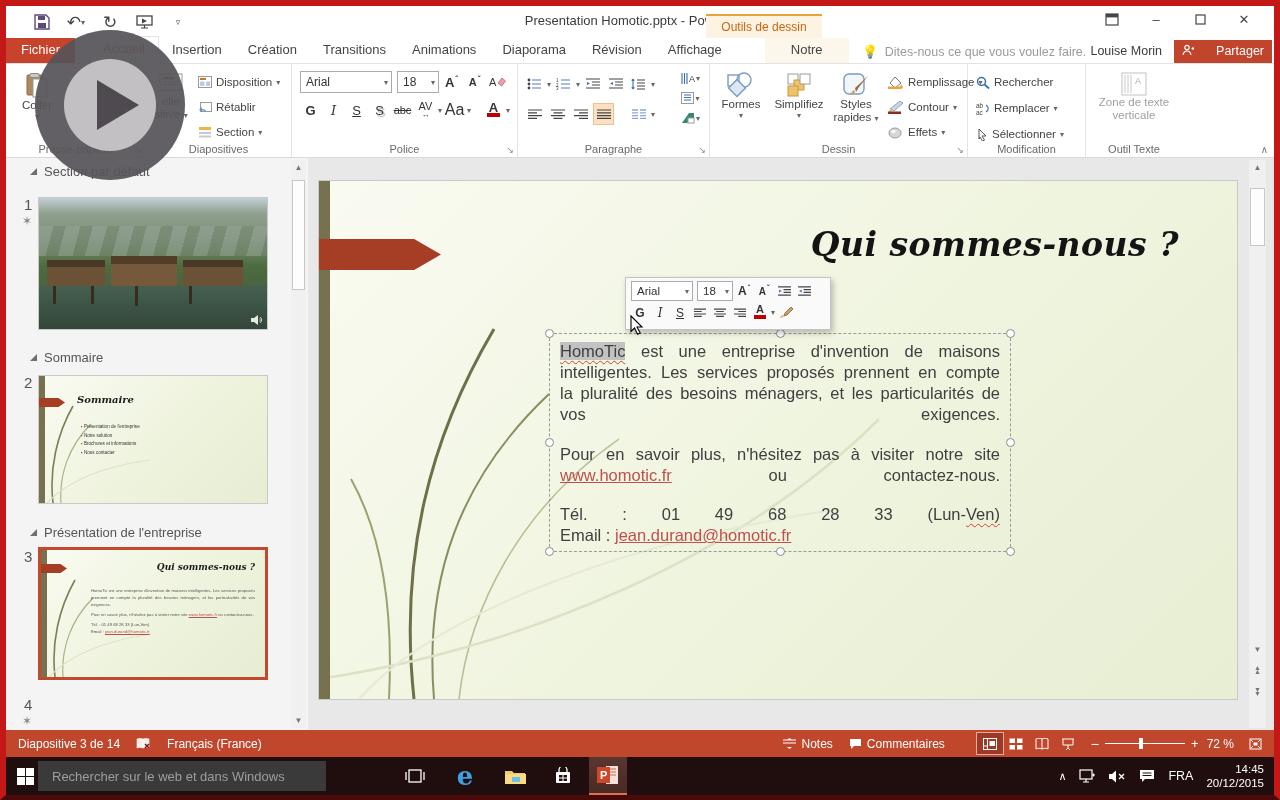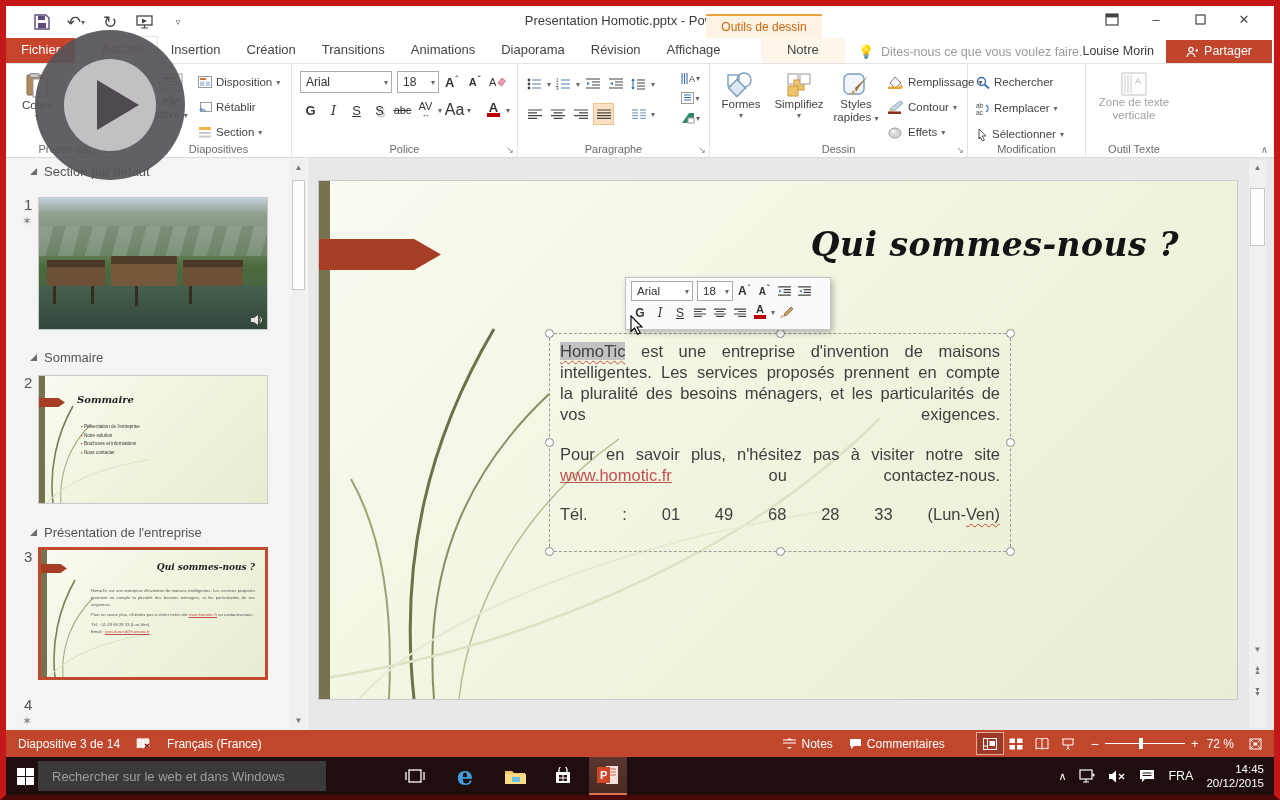--- a/index.html
+++ b/index.html
@@ -22,21 +22,21 @@
 
   
   #tabrow{left:6px;top:38px;right:6px;height:26px;background:#fff;display:flex;align-items:flex-end;font-size:13px;color:#444;border-bottom:1px solid #e3e3e3;}
   .tab{padding:4px 13px 6px;white-space:nowrap;}
   .tab-file{background:#c8432c;color:#fff;padding:4px 15px 6px;}
   .tab-active{color:#b7472a;border:1px solid #e3e3e3;border-bottom:1px solid #fff;background:#fff;}
   .tab-format{background:#fdf6ea;}
   .tellme{display:flex;align-items:center;gap:6px;color:#9b9b9b;font-size:12.5px;margin-left:14px;margin-bottom:4px;white-space:nowrap;}
   .bulb{color:#c7a200;font-size:13px;}
   .user-name{margin-left:auto;margin-bottom:5px;font-size:12.5px;color:#3b3b3b;white-space:nowrap;}
-  .share-btn{margin:0 2px 0 12px;background:#c0452c;color:#fff;font-size:12.5px;padding:4px 20px 5px;display:flex;gap:6px;align-items:flex-end;white-space:nowrap;}
+  .share-btn{margin:0 2px 0 12px;background:#c0452c;color:#fff;font-size:12.5px;padding:4px 8px 5px;display:flex;gap:22px;align-items:flex-start;white-space:nowrap;}
 
   
   #ribbon{left:6px;top:64px;right:6px;height:94px;background:#fff;border-bottom:1px solid #d9d9d9;display:flex;}
   .rgroup{position:relative;height:100%;border-right:1px solid #e4e4e4;padding:4px 4px 16px;}
   .glabel{position:absolute;bottom:2px;left:0;right:0;text-align:center;font-size:11px;color:#6a6a6a;}
   .launcher{position:absolute;bottom:2px;right:3px;font-size:9px;color:#8a8a8a;}
   .bigbtn{display:flex;flex-direction:column;align-items:center;justify-content:flex-start;font-size:11.5px;color:#444;text-align:center;line-height:1.15;padding-top:3px;}
   .ddarrow{font-size:8px;color:#666;}
   .combo{display:flex;align-items:center;justify-content:space-between;border:1px solid #ababab;background:#fff;height:22px;font-size:12px;color:#333;padding:0 3px 0 5px;}
   .fbtn{height:22px;min-width:21px;display:flex;align-items:center;justify-content:center;font-size:13px;color:#333;gap:1px;}
@@ -614,20 +614,21 @@
           <div class="sflex">
               <span>Tél.</span>
               <span>:</span>
               <span>01</span>
               <span>49</span>
               <span>68</span>
               <span>28</span>
               <span>33</span>
               <span><span>(Lun-</span><span class="wavy-part">Ven)</span></span>
             </div>
+          <div class="sleft"><span>Email : </span><span class="slink">jean.durand@homotic.fr</span></div>
         </div>
 
         <div class="handle" style="left:226px;top:148px;"></div>
         <div class="handle" style="left:457px;top:148px;"></div>
         <div class="handle" style="left:687px;top:148px;"></div>
         <div class="handle" style="left:226px;top:257px;"></div>
         <div class="handle" style="left:687px;top:257px;"></div>
         <div class="handle" style="left:226px;top:366px;"></div>
         <div class="handle" style="left:457px;top:366px;"></div>
         <div class="handle" style="left:687px;top:366px;"></div>

